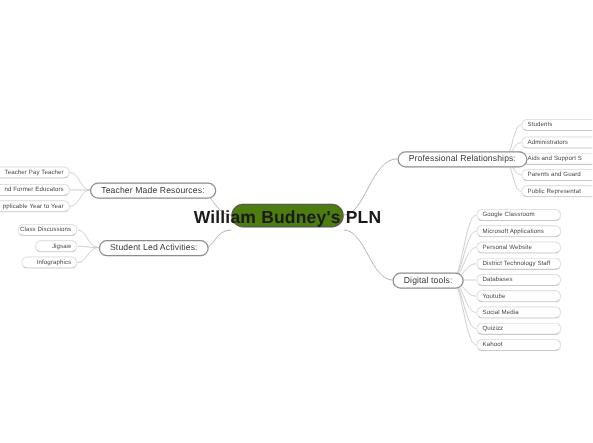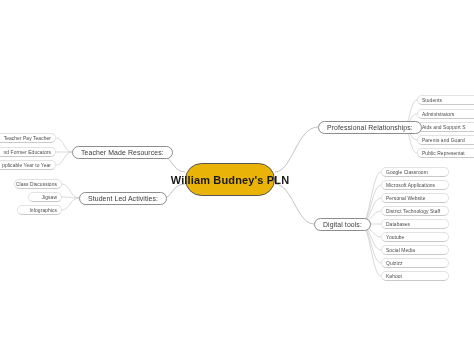--- a/index.html
+++ b/index.html
@@ -31,27 +31,27 @@
     box-sizing: border-box;
     white-space: nowrap;
     display: flex;
     align-items: center;
     justify-content: center;
   }
   
   .root {
     border: 1.3px solid #555555;
     border-radius: 20px;
-    background: #eab308;
+    background: #4d7c0f;
     color: #1a1a1a;
     font-weight: bold;
-    font-size: 11px;
+    font-size: 14px;
     letter-spacing: 0.15px;
     padding: 0 11px;
-    height: 33px;
+    height: 19px;
     z-index: 6;
   }
   
   .branch {
     border: 0.9px solid #8d8d8d;
     border-radius: 16px;
     background: #ffffff;
     color: #3a3a3a;
     font-size: 6.9px;
     letter-spacing: 0.1px;

